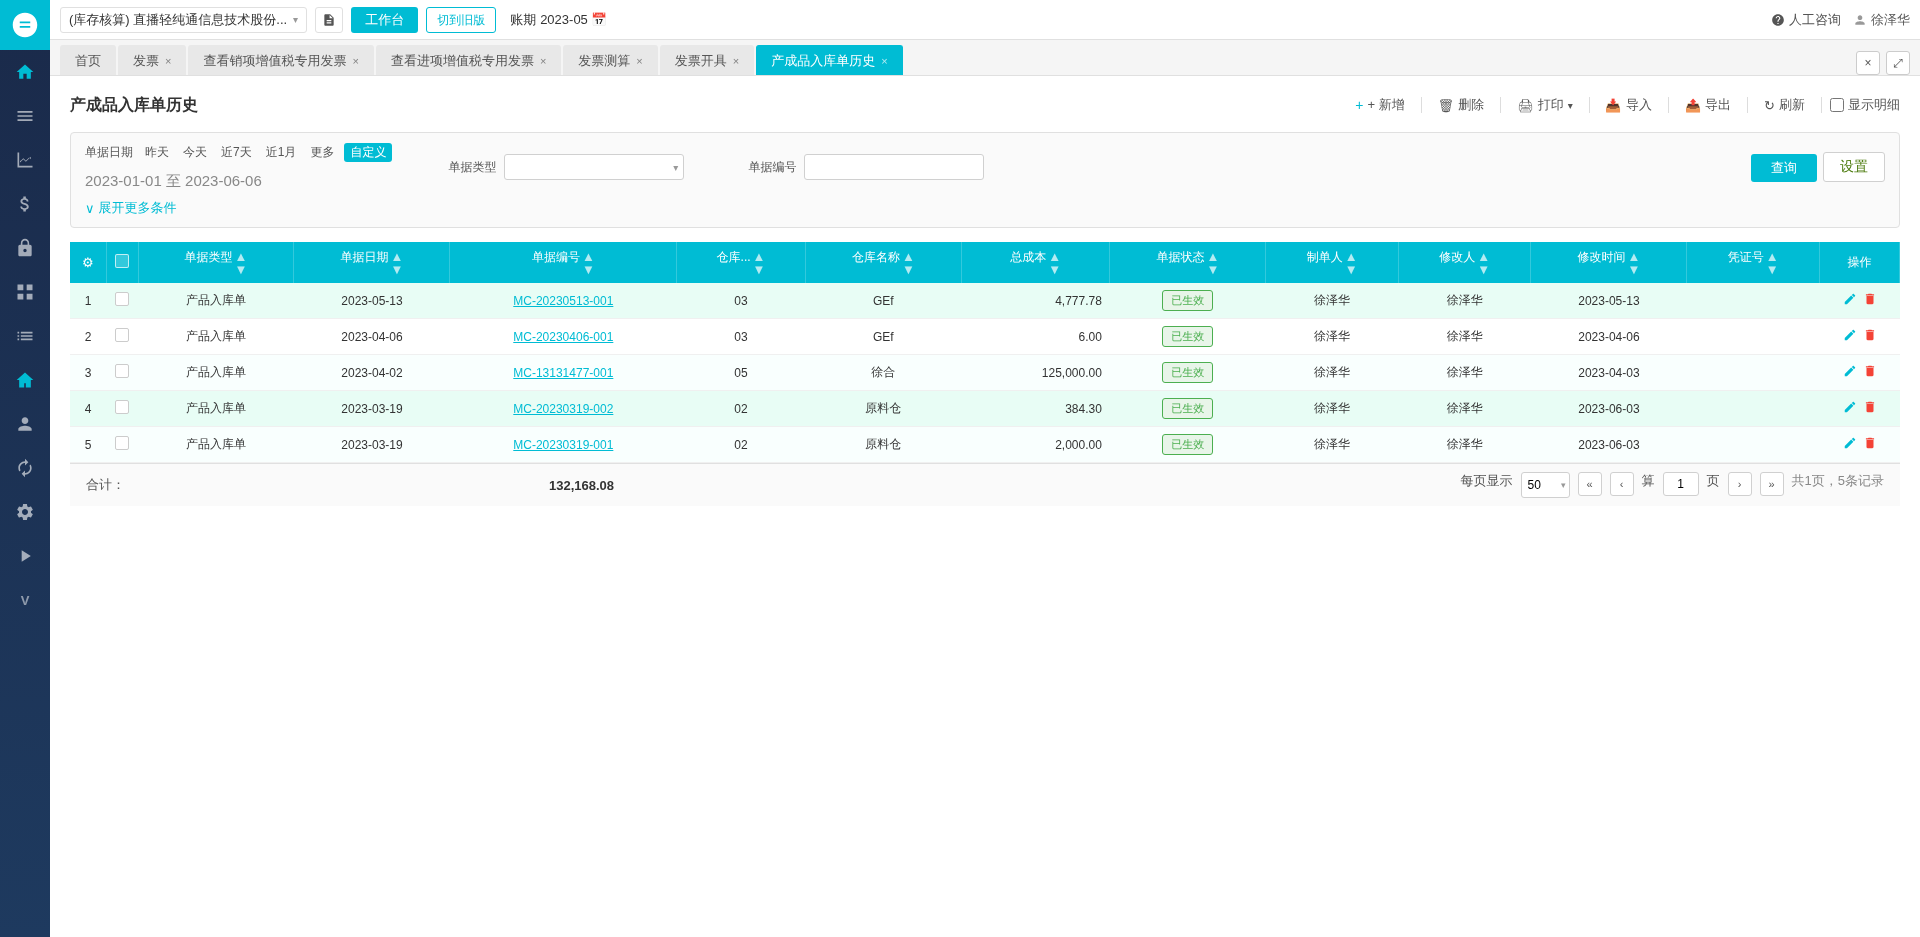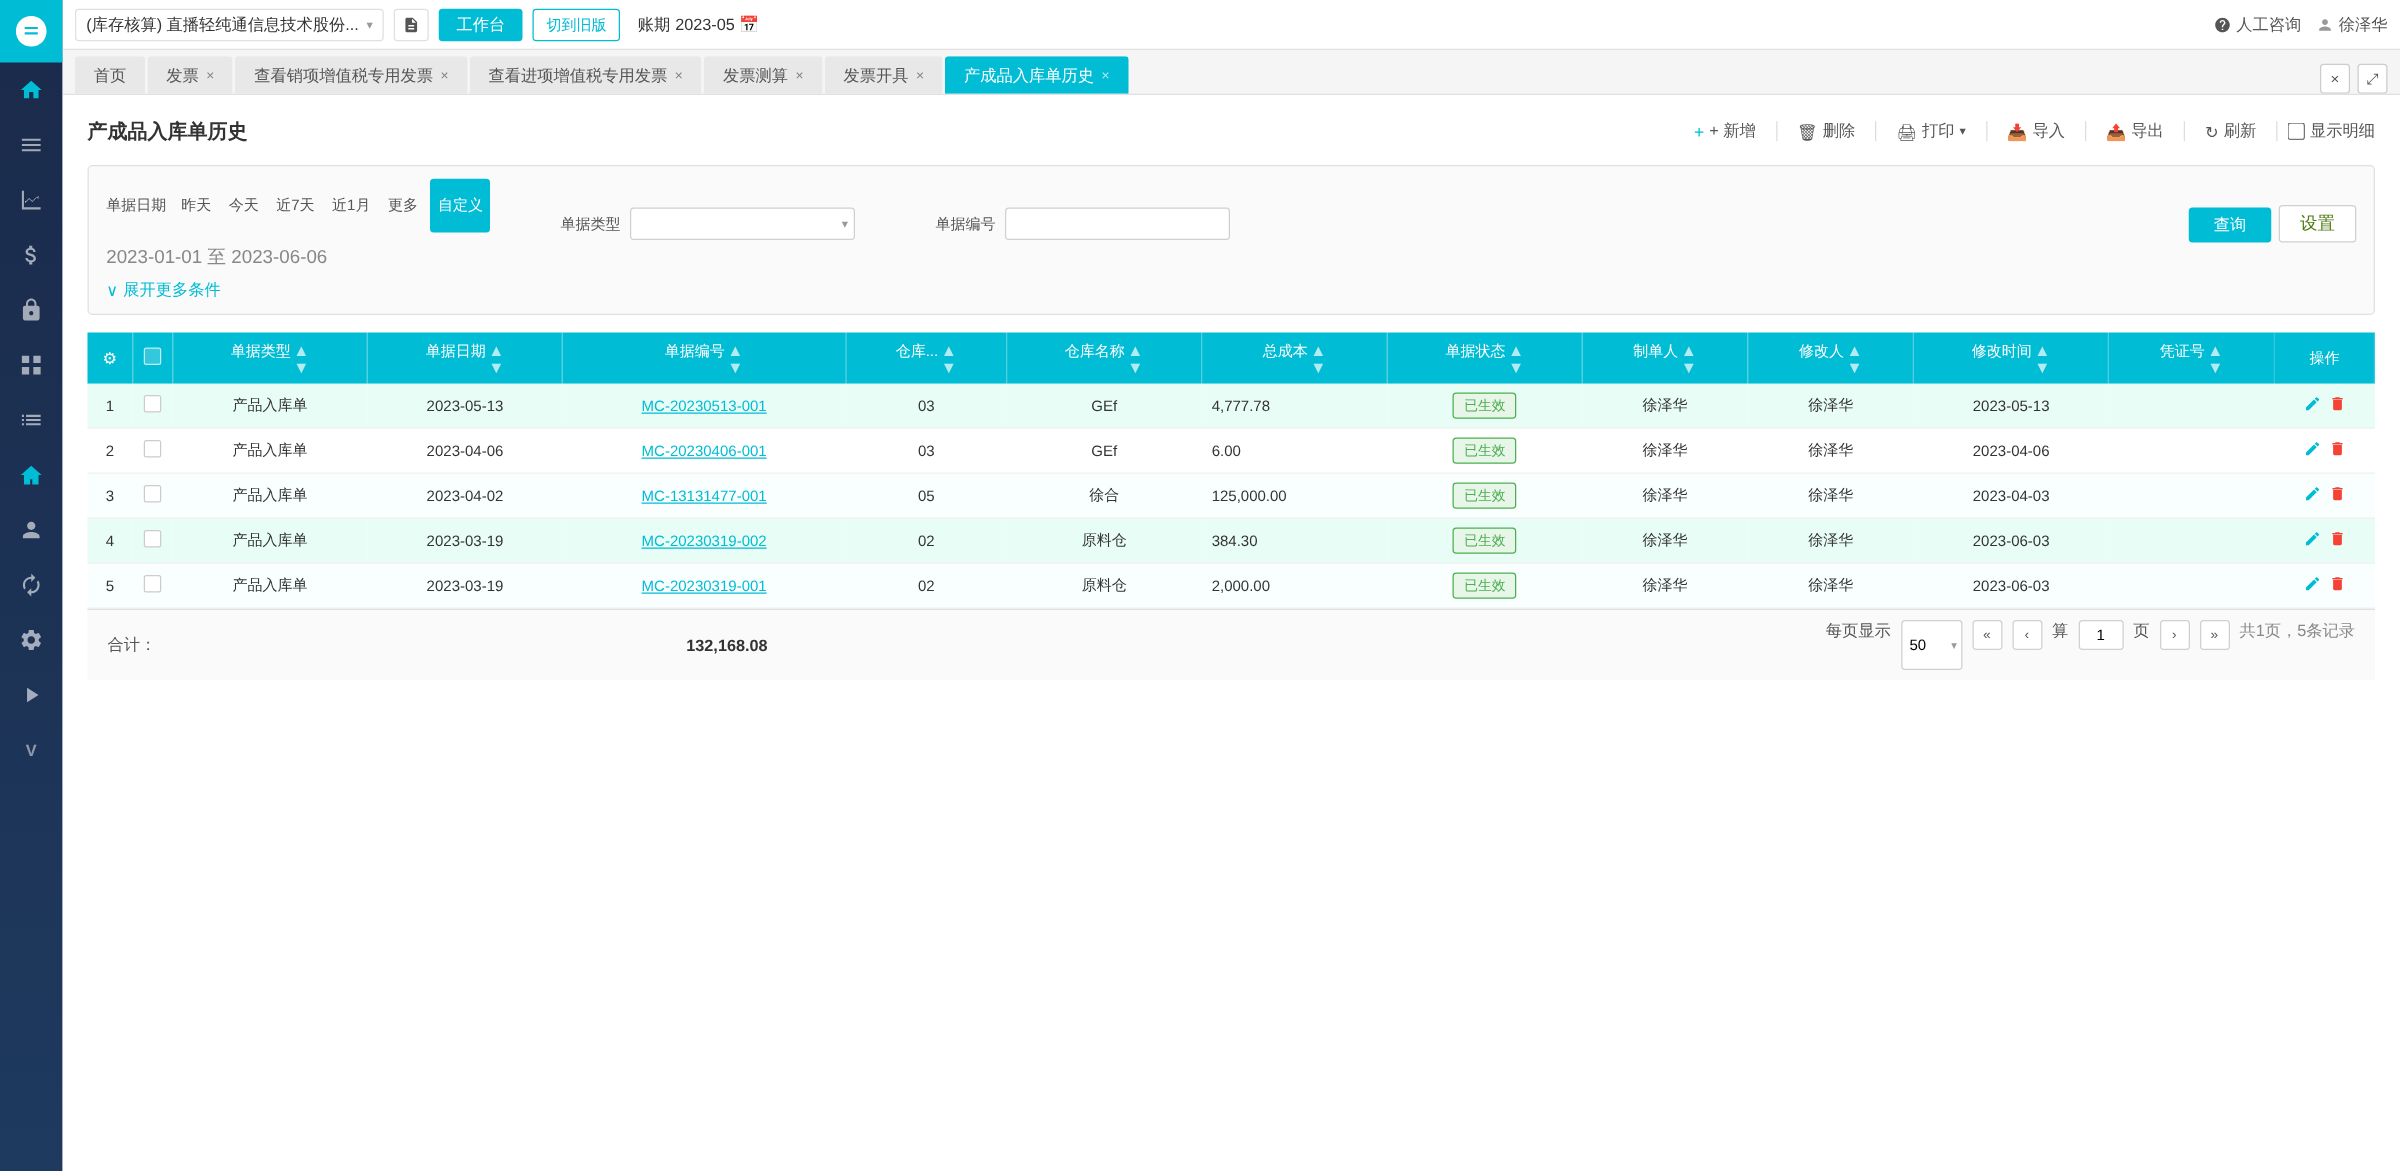--- a/index.html
+++ b/index.html
@@ -41,56 +41,56 @@
     .toolbar { display: flex; align-items: center; gap: 8px; }
     .toolbar-btn { display: flex; align-items: center; gap: 4px; color: #555; font-size: 12px; cursor: pointer; padding: 4px 8px; }
     .toolbar-divider { width: 1px; height: 16px; background: #ddd; }
 
     
     .filter-bar { border: 1px solid #e0e0e0; border-radius: 4px; padding: 10px 14px; margin-bottom: 14px; background: #fafafa; }
     .filter-row { display: flex; align-items: center; gap: 16px; flex-wrap: wrap; }
     .filter-label { font-size: 12px; color: #555; white-space: nowrap; }
     .filter-date-options { display: flex; gap: 6px; align-items: center; }
     .filter-date-opt { font-size: 12px; color: #555; cursor: pointer; padding: 1px 4px; }
-    .filter-date-opt.custom { background: #00bcd4; color: white; border-radius: 3px; padding: 13px 6px; }
+    .filter-date-opt.custom { background: #00bcd4; color: white; border-radius: 3px; padding: 1px 6px; }
     .filter-date-range { font-size: 15px; color: #888; margin-top: 2px; }
     .filter-select { border: 1px solid #d0d0d0; border-radius: 3px; padding: 3px 24px 3px 8px; font-size: 12px; height: 26px; color: #555; background: white; appearance: none; min-width: 180px; }
     .filter-input { border: 1px solid #d0d0d0; border-radius: 3px; padding: 3px 8px; font-size: 12px; height: 26px; color: #555; background: white; min-width: 180px; }
     .filter-select-wrap { position: relative; display: inline-block; }
     .filter-select-wrap::after { content: '▾'; position: absolute; right: 6px; top: 50%; transform: translateY(-50%); color: #999; font-size: 10px; pointer-events: none; }
     .expand-btn { display: flex; align-items: center; gap: 4px; color: #00bcd4; font-size: 12px; cursor: pointer; margin-top: 8px; }
     .btn-query { background: #00bcd4; color: white; border: none; border-radius: 3px; padding: 5px 20px; font-size: 13px; cursor: pointer; }
     .btn-setting { background: white; color: #4d7c0f; border: 1px solid #d0d0d0; border-radius: 3px; padding: 5px 16px; font-size: 14px; cursor: pointer; text-align: center; }
 
     
     .data-table { width: 100%; border-collapse: collapse; }
     .data-table thead tr { background: #00bcd4; }
     .data-table thead th { color: white; font-weight: normal; font-size: 12px; padding: 7px 8px; text-align: center; border-right: 1px solid rgba(255,255,255,0.2); white-space: nowrap; }
     .data-table thead th .sort-icons { display: inline-flex; flex-direction: column; margin-left: 2px; opacity: 0.7; font-size: 8px; line-height: 1; }
     .data-table tbody tr { border-bottom: 1px solid #f0f0f0; }
     .data-table tbody tr:nth-child(odd) { background: #f9fffe; }
     .data-table tbody tr:nth-child(even) { background: white; }
     .data-table tbody tr.highlighted { background: #e8fdf5; }
     .data-table tbody td { padding: 7px 8px; font-size: 12px; color: #333; text-align: center; }
     .data-table tbody td.link { color: #00bcd4; cursor: pointer; text-decoration: underline; }
-    .data-table tbody td.number { text-align: left; margin-top: 20px; }
+    .data-table tbody td.number { text-align: right; margin-top: 20px; }
     .status-badge { display: inline-block; padding: 2px 8px; border-radius: 3px; font-size: 11px; }
     .status-active { background: #e8f5e9; color: #4caf50; border: 1px solid #4caf50; }
     .row-action { display: inline-flex; align-items: center; gap: 6px; }
     .action-icon { color: #00bcd4; cursor: pointer; font-size: 14px; }
     .action-icon.del { color: #f44336; }
 
     
     .table-footer { border-top: 1px solid #e0e0e0; background: #fafafa; padding: 8px 16px; display: flex; align-items: center; }
     .footer-total { font-size: 12px; color: #555; display: flex; align-items: center; gap: 12px; }
     .footer-total-label { color: #555; }
     .footer-total-value { color: #333; font-weight: bold; }
 
     .pagination { margin-left: auto; display: flex; align-items: flex-start; gap: 8px; font-size: 12px; color: #555; }
-    .pagination-select { border: 1px solid #d0d0d0; border-radius: 3px; padding: 2px 20px 2px 6px; font-size: 12px; height: 40px; background: white; appearance: none; }
+    .pagination-select { border: 1px solid #d0d0d0; border-radius: 3px; padding: 2px 20px 2px 6px; font-size: 12px; height: 26px; background: white; appearance: none; }
     .pagination-select-wrap { position: relative; }
     .pagination-select-wrap::after { content: '▾'; position: absolute; right: 4px; top: 50%; transform: translateY(-50%); font-size: 9px; color: #999; pointer-events: none; }
     .pagination-btn { width: 24px; height: 24px; border: 1px solid #d0d0d0; background: white; border-radius: 3px; display: flex; align-items: center; justify-content: center; cursor: pointer; color: #555; font-size: 11px; }
     .pagination-btn:disabled { color: #ccc; cursor: not-allowed; }
     .pagination-input { width: 36px; height: 24px; border: 1px solid #d0d0d0; border-radius: 3px; text-align: center; font-size: 12px; }
     .pagination-info { color: #888; }
     
     .checkbox-custom { width: 14px; height: 14px; border: 1px solid #ccc; border-radius: 2px; display: inline-block; background: white; cursor: pointer; }
     .header-checkbox { width: 14px; height: 14px; border: 1px solid rgba(255,255,255,0.7); border-radius: 2px; display: inline-block; background: rgba(255,255,255,0.2); cursor: pointer; }
     

